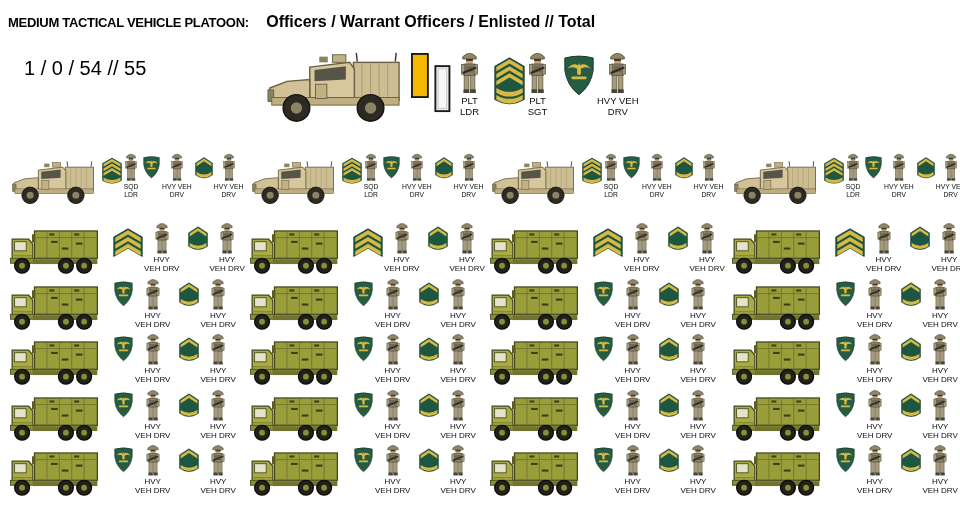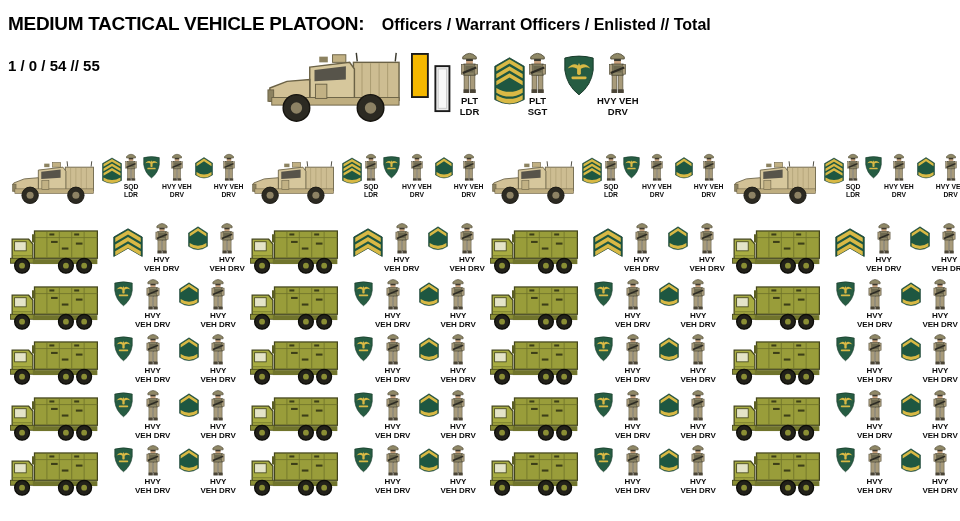--- a/index.html
+++ b/index.html
@@ -1,36 +1,36 @@
 <!DOCTYPE html>
 <html><head>
 <meta charset="utf-8">
 <style>
   html,body{margin:0;padding:0;background:#fff}
   body{width:960px;height:521px;position:relative;overflow:hidden;
        font-family:"Liberation Sans",sans-serif;color:#000}
   .title{position:absolute;left:8px;top:13px;font-weight:700;white-space:nowrap}
-  .t1{font-size:19px;letter-spacing:-0.3px}
+  .t1{font-size:13px;letter-spacing:-0.3px}
   .t2{font-size:16px;margin-left:13px}
-  .counts{position:absolute;left:8px;top:57px;font-size:15px;font-weight:700}
+  .counts{position:absolute;left:24px;top:57px;font-size:20px;font-weight:400}
   #hq-block{position:absolute;left:0;top:0}
   .hq-veh{position:absolute;left:261px;top:50px}
   #hq-units{position:absolute;left:410px;top:50px;display:flex;gap:13px;align-items:flex-start}
   #squads{position:absolute;left:0;top:0}
   .squad-col{position:absolute;top:152px;width:238px;height:362px}
   .lead-row{position:absolute;top:0;left:0;display:flex;align-items:flex-start}
   .lead-row>svg{margin:7px 2px 0 5px}
   .truck-row{position:absolute;left:0;display:flex;align-items:flex-end}
   .truck-row>svg{margin-top:1px}
   .units{display:flex;align-items:flex-start;margin-left:3px;gap:3px}
   .tr-units{gap:9px;margin-left:5px;margin-top:2px}
   .pers{display:flex;align-items:flex-start}
   .pers>svg:first-child{margin-top:3px}
   .solcol{display:flex;flex-direction:column;align-items:center;margin-left:1px}
-  .plabel{font-weight:700;text-align:center;line-height:1.12;white-space:nowrap;color:#0d0d0d;margin-top:1px}
+  .plabel{font-weight:400;text-align:center;line-height:1.12;white-space:nowrap;color:#0d0d0d;margin-top:1px}
   svg{display:block}
 </style>
 </head>
 <body>
 
 <svg width="0" height="0" style="position:absolute" aria-hidden="true">
   <defs>
     <symbol id="sym-matv" viewBox="0 0 150 80">
       <rect x="96" y="13" width="48" height="40" fill="#cdbd92" stroke="#6b6246" stroke-width="1.5"></rect>
       <line x1="105" y1="14" x2="105" y2="52" stroke="#a99a70"></line>

